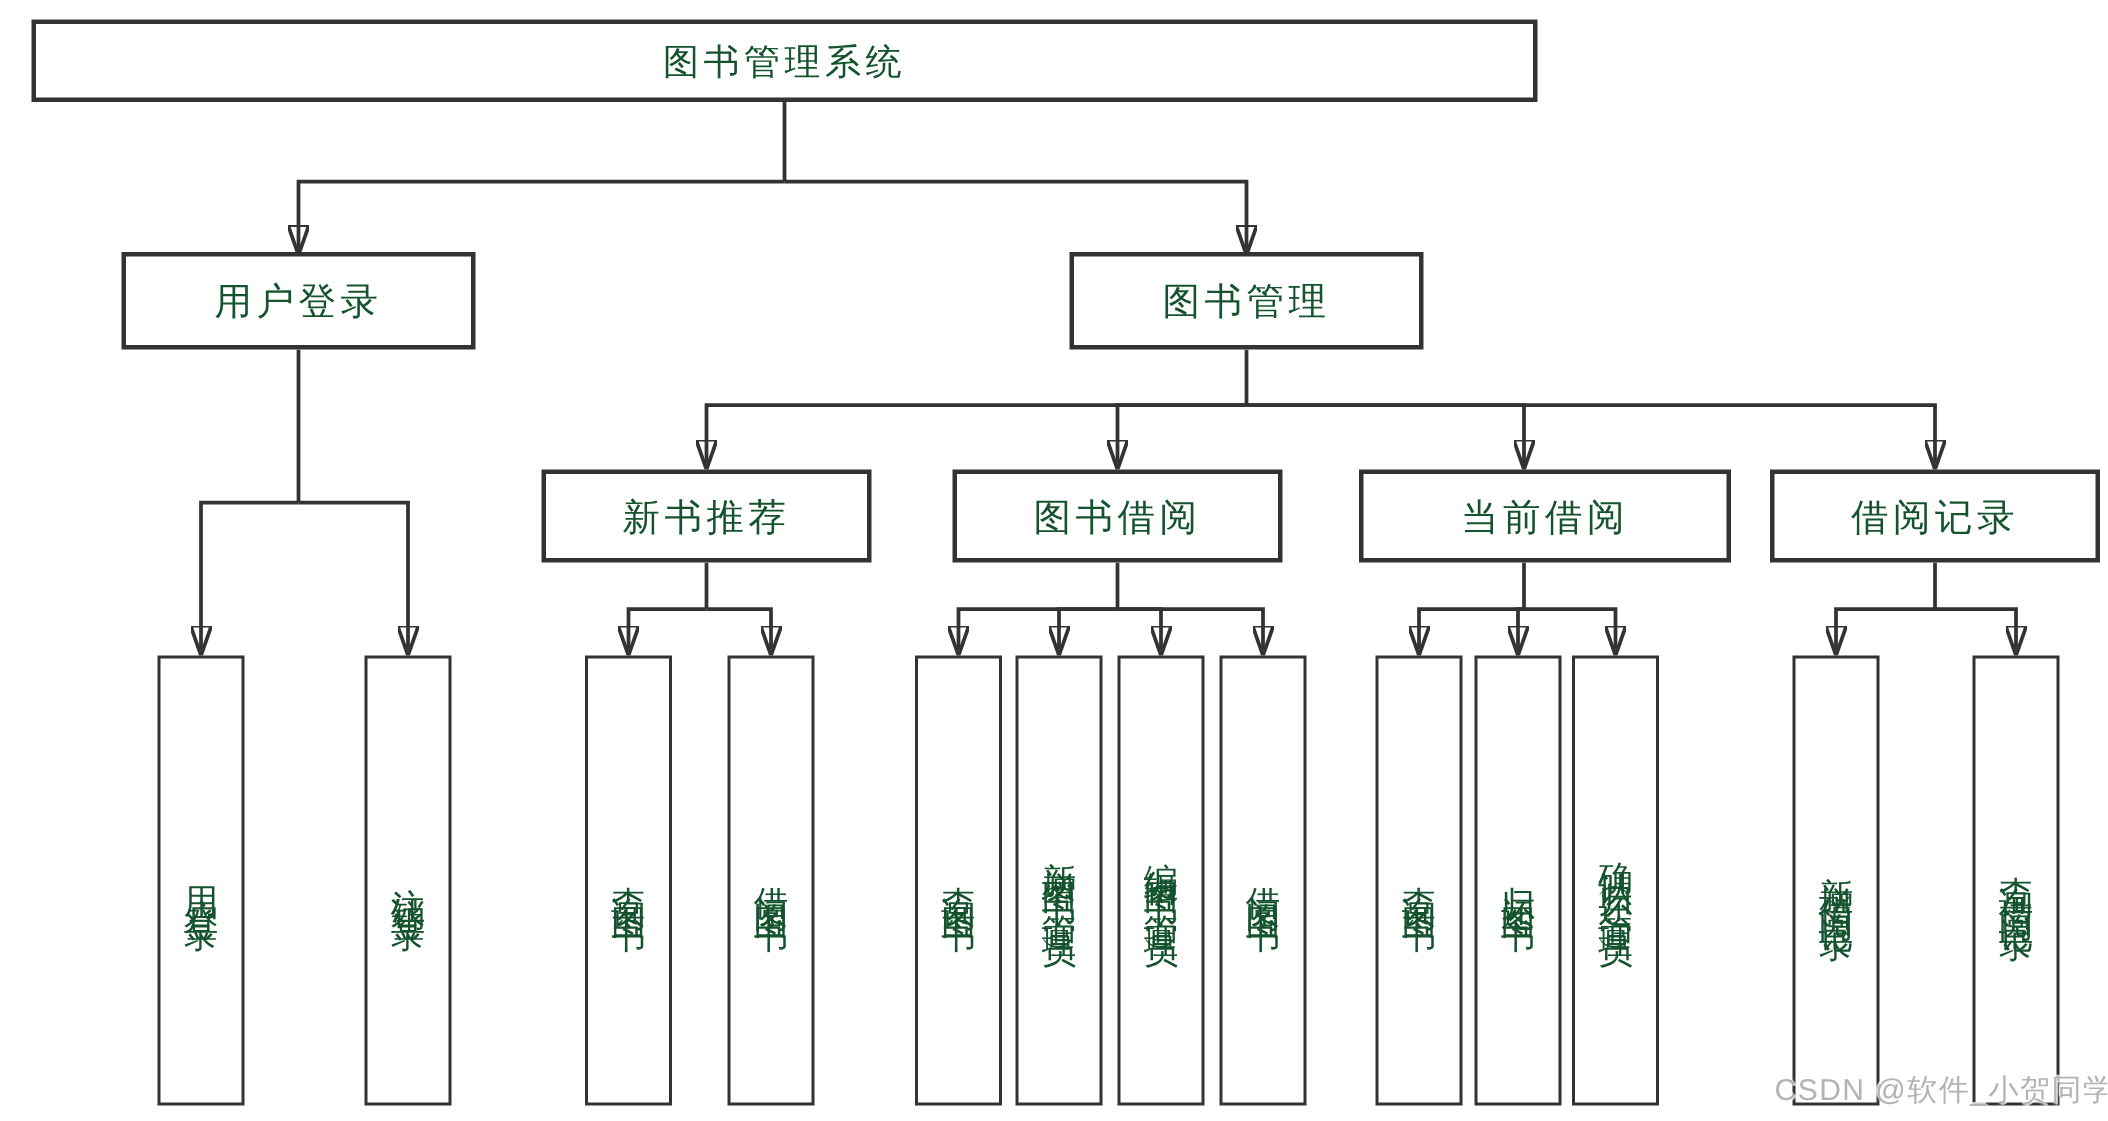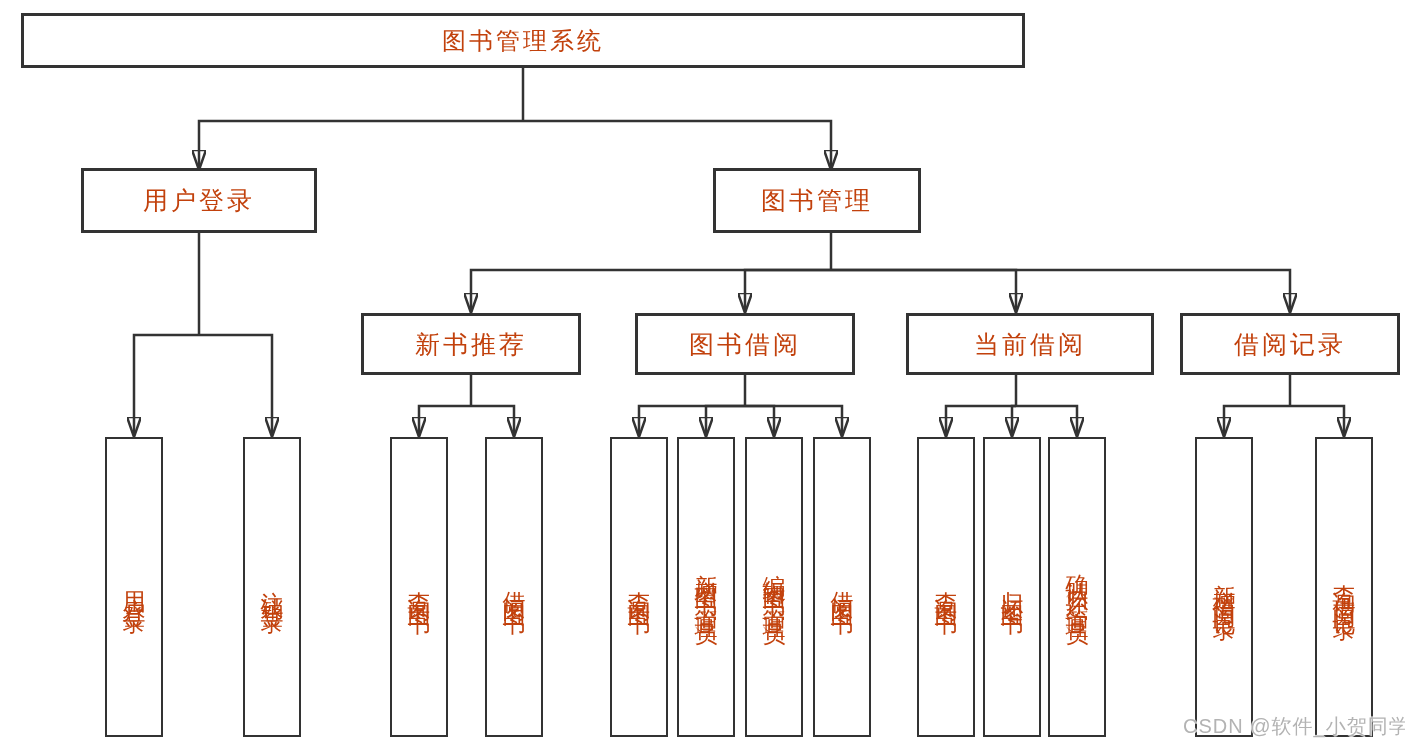--- a/index.html
+++ b/index.html
@@ -19,21 +19,21 @@
   .edges path {
     stroke: #333333;
     stroke-width: 2.5;
     fill: none;
   }
   .box {
     position: absolute;
     box-sizing: border-box;
     background: #ffffff;
     border: 3px solid #333333;
-    color: #c2410c;
+    color: #14532d;
     display: flex;
     align-items: center;
     justify-content: center;
     text-align: center;
   }
   .root-box {
     font-size: 24px;
     letter-spacing: 3px;
   }
   .branch-box {
@@ -103,21 +103,21 @@
     <path d="M1016 406 H1077 V433" marker-end="url(#arw)"></path>
 
     <path d="M1290 375 V406"></path>
     <path d="M1290 406 H1224 V433" marker-end="url(#arw)"></path>
     <path d="M1290 406 H1344 V433" marker-end="url(#arw)"></path>
   </svg>
 
   <div class="box root-box" style="left:21px; top:13px; width:1004px; height:55px;">图书管理系统</div>
 
   <div class="box branch-box" style="left:81px; top:168px; width:236px; height:65px;">用户登录</div>
-  <div class="box branch-box" style="left:713px; top:168px; width:208px; height:65px;">图书管理</div>
+  <div class="box branch-box" style="left:713px; top:168px; width:236px; height:65px;">图书管理</div>
 
   <div class="box branch-box" style="left:361px; top:313px; width:220px; height:62px;">新书推荐</div>
   <div class="box branch-box" style="left:635px; top:313px; width:220px; height:62px;">图书借阅</div>
   <div class="box branch-box" style="left:906px; top:313px; width:248px; height:62px;">当前借阅</div>
   <div class="box branch-box" style="left:1180px; top:313px; width:220px; height:62px;font-family:Liberation Mono, monospace;">借阅记录</div>
 
   <div class="box leaf-box" style="left:105px; top:437px; width:58px; height:300px;">用户登录</div>
   <div class="box leaf-box" style="left:243px; top:437px; width:58px; height:300px;">注销登录</div>
 
   <div class="box leaf-box" style="left:390px; top:437px; width:58px; height:300px;">查询图书</div>

